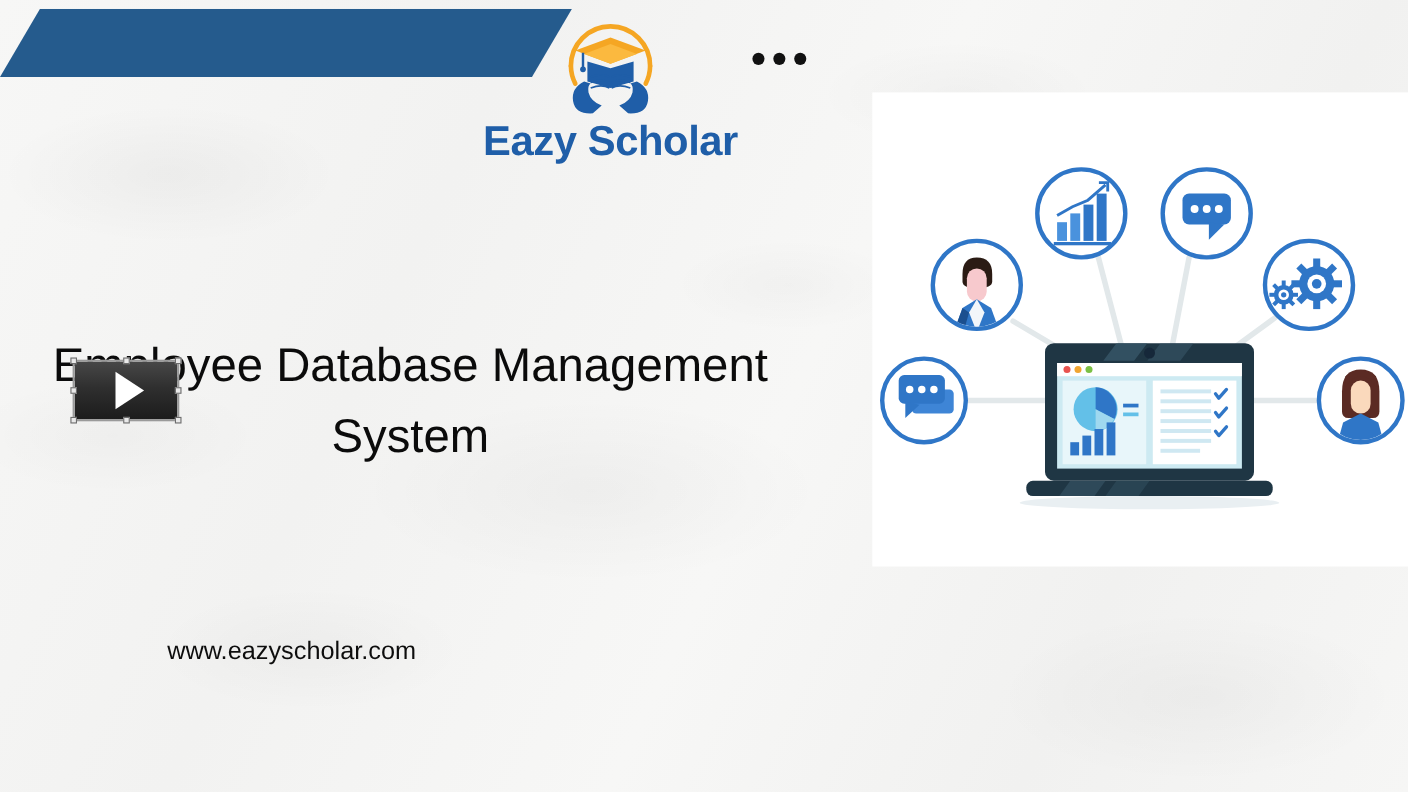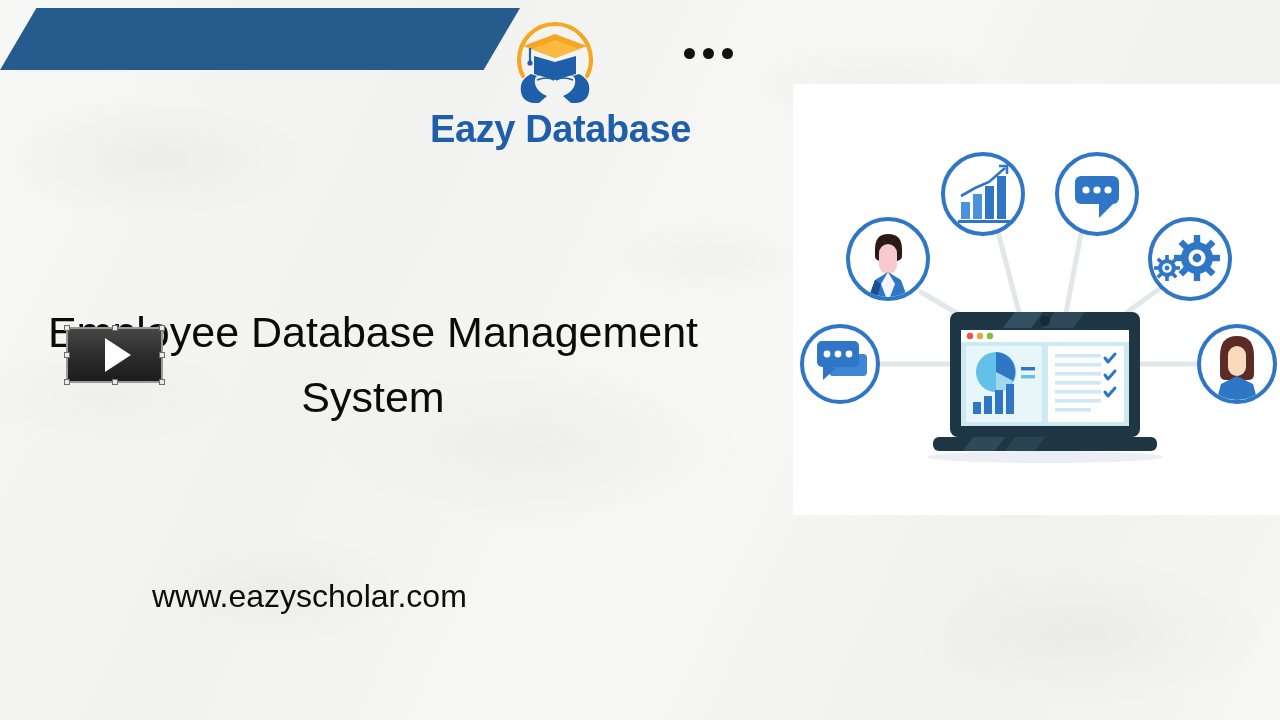--- a/index.html
+++ b/index.html
@@ -142,21 +142,21 @@
   .h-tm { left: 50%; margin-left: -3px; top: -4px; }
   .h-bm { left: 50%; margin-left: -3px; bottom: -4px; }
   .h-lm { left: -4px;  top: 50%; margin-top: -3px; }
   .h-rm { right: -4px; top: 50%; margin-top: -3px; }
 
   
   .site-url {
     position: absolute;
     left: 152px;
     top: 578px;
-    font-size: 32px;
+    font-size: 23px;
     color: #0d0d0d;
   }
 
   
   .illustration-panel {
     position: absolute;
     left: 793px;
     top: 84px;
     width: 487px;
     height: 431px;
@@ -196,21 +196,21 @@
 
       <path d="M54 26 L86 38 L54 50 L22 38 Z" fill="#f5a623"></path>
       <path d="M54 32 L78 41 L54 50 L30 41 Z" fill="#fbb93f"></path>
 
       <path d="M29 40 L29 53" stroke="#1f5ea8" stroke-width="2.2" fill="none"></path>
       <circle cx="29" cy="55" r="2.6" fill="#1f5ea8"></circle>
 
       <path d="M30 66 Q18 72 20 84 Q22 96 38 95 L46 88 Q36 84 34 76 Q33 70 36 68 Z" fill="#1f5ea8"></path>
       <path d="M78 66 Q90 72 88 84 Q86 96 70 95 L62 88 Q72 84 74 76 Q75 70 72 68 Z" fill="#1f5ea8"></path>
     </svg>
-    <div class="logo-wordmark">Eazy Database</div>
+    <div class="logo-wordmark">Eazy Scholar</div>
   </div>
 
   <div class="dots-menu">
     <span></span>
     <span></span>
     <span></span>
   </div>
 
   <div class="title">Employee Database Management System</div>
 

